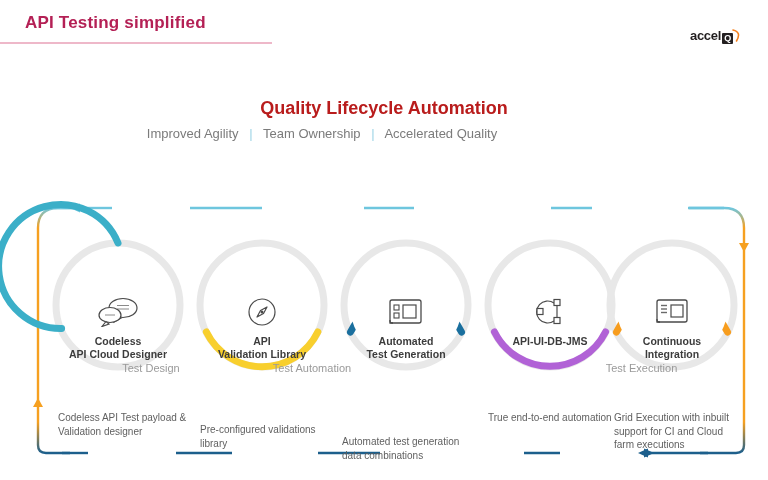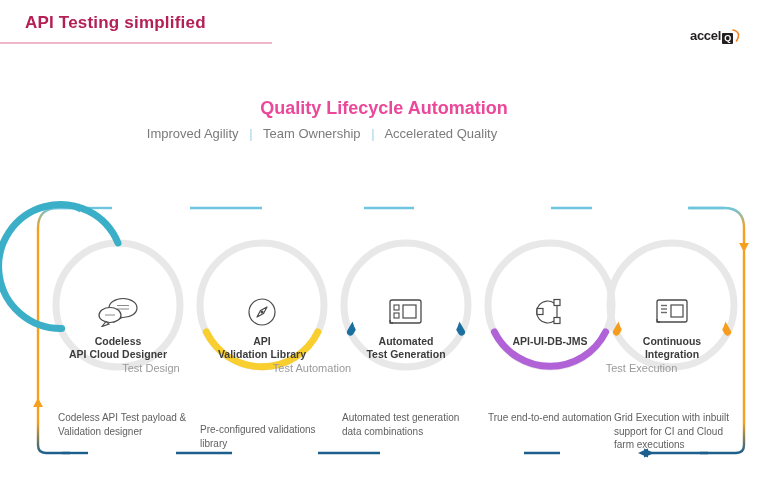--- a/index.html
+++ b/index.html
@@ -27,21 +27,21 @@
     display:inline-block;background:#231f20;color:#fff;width:11px;height:11px;
     font-size:9px;line-height:11px;text-align:center;border-radius:1px;margin-left:1px;
     position:relative;top:1px;
   }
   #logo .swoosh{
     display:inline-block;width:9px;height:13px;margin-left:-1px;position:relative;top:-1px;
   }
   
   #chart-title{
     position:absolute;left:0;top:98px;width:768px;text-align:center;
-    font-size:18px;font-weight:bold;color:#ec4899;
+    font-size:18px;font-weight:bold;color:#b91c1c;
   }
   #chart-subtitle{
     position:absolute;left:0;top:126px;width:644px;text-align:center;
     font-size:13px;color:#7b7b7b;
   }
   #chart-subtitle .sep{color:#9fd4e6;margin:0 7px;font-weight:normal;}
   
   #flow{position:absolute;left:0;top:170px;width:768px;height:310px;}
   #flow-svg{position:absolute;left:0;top:0;}
   
@@ -206,21 +206,21 @@
         <rect x="17" y="9" width="13" height="13" fill="#fff" stroke="#4a4a4a" stroke-width="1.2"></rect>
         <rect x="8" y="9" width="5" height="5" fill="#fff" stroke="#4a4a4a" stroke-width="1.1"></rect>
         <rect x="8" y="17" width="5" height="5" fill="#fff" stroke="#4a4a4a" stroke-width="1.1"></rect>
         <path d="M4 24 l0 3 l3 0" fill="none" stroke="#4a4a4a" stroke-width="1.3"></path>
       </svg>
     </div>
     <div class="node-title">
       <span>Automated</span><br>
       <span>Test Generation</span>
     </div>
-    <div class="node-desc" style="left:4px;">Automated test generation data combinations</div>
+    <div class="node-desc" style="left:4px;margin-top:24px;">Automated test generation data combinations</div>
   </div>
 
   <div class="node" style="left:482px;top:73px;">
     <div class="node-icon">
       <svg width="36" height="32" viewBox="0 0 36 32">
         <path d="M22 7 A11 11 0 1 0 22 25" fill="none" stroke="#4a4a4a" stroke-width="1.2"></path>
         <rect x="5" y="12.5" width="6" height="6" fill="#fff" stroke="#4a4a4a" stroke-width="1.2"></rect>
         <rect x="22" y="3.5" width="6" height="6" fill="#fff" stroke="#4a4a4a" stroke-width="1.2"></rect>
         <rect x="22" y="21.5" width="6" height="6" fill="#fff" stroke="#4a4a4a" stroke-width="1.2"></rect>
         <line x1="25" y1="9.5" x2="25" y2="21.5" stroke="#4a4a4a" stroke-width="1.2"></line>

